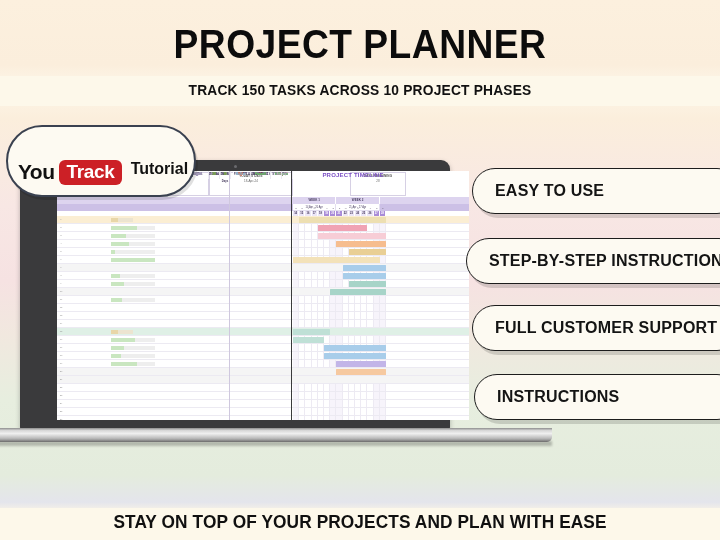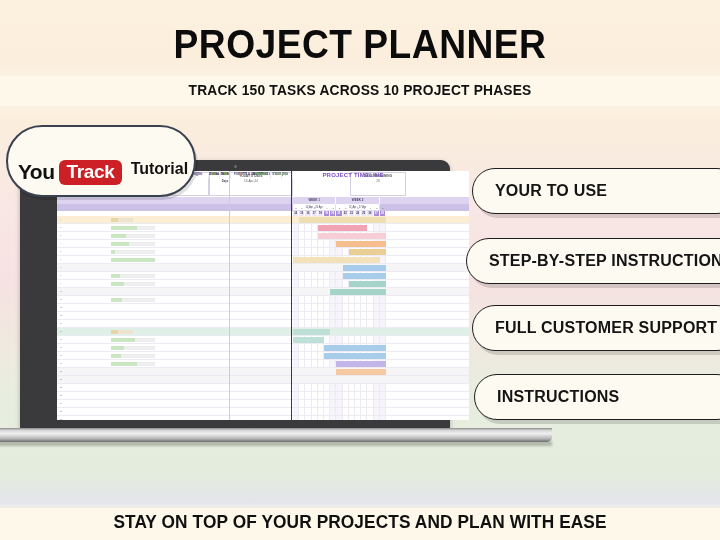--- a/index.html
+++ b/index.html
@@ -578,21 +578,21 @@
           <div class="vsep" style="left:234px;background:#3a3a3c;width:1.2px;"></div>
         </div>
     </div>
   </div>
   <div class="lap-notch"></div>
   <div class="lap-base"></div>
   <div class="lap-shadow"></div>
 </div>
 
 <div class="feat" style="left:472px; top:168px; width:268px;">
-  <span>YOUR TO USE</span>
+  <span>EASY TO USE</span>
 </div>
 <div class="feat" style="left:466px; top:238px; width:276px;">
   <span>STEP-BY-STEP INSTRUCTIONS</span>
 </div>
 <div class="feat" style="left:472px; top:305px; width:268px;">
   <span>FULL CUSTOMER SUPPORT</span>
 </div>
 <div class="feat" style="left:474px; top:374px; width:266px;">
   <span>INSTRUCTIONS</span>
 </div>

